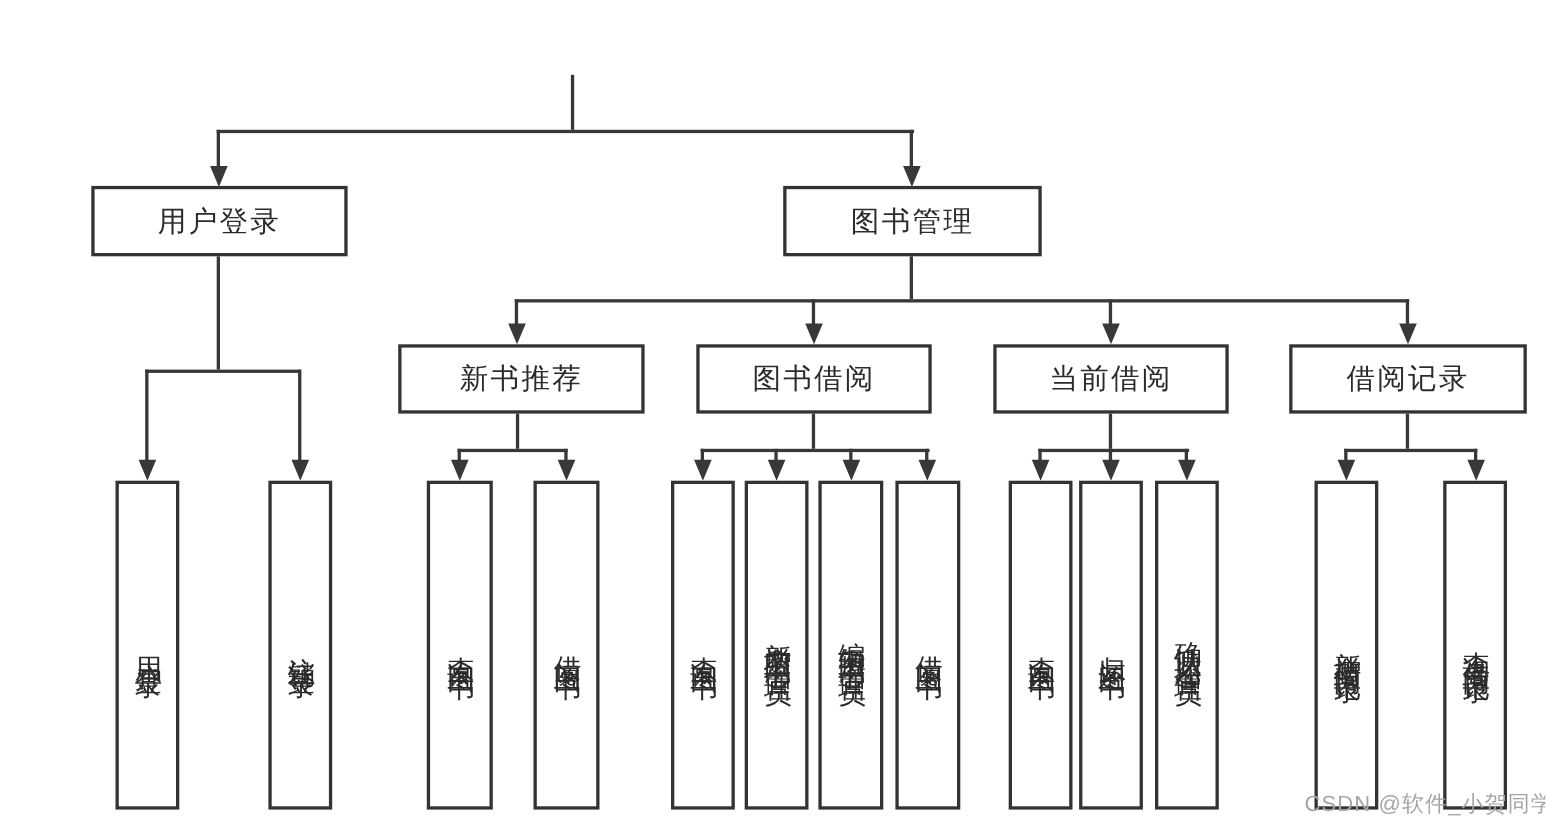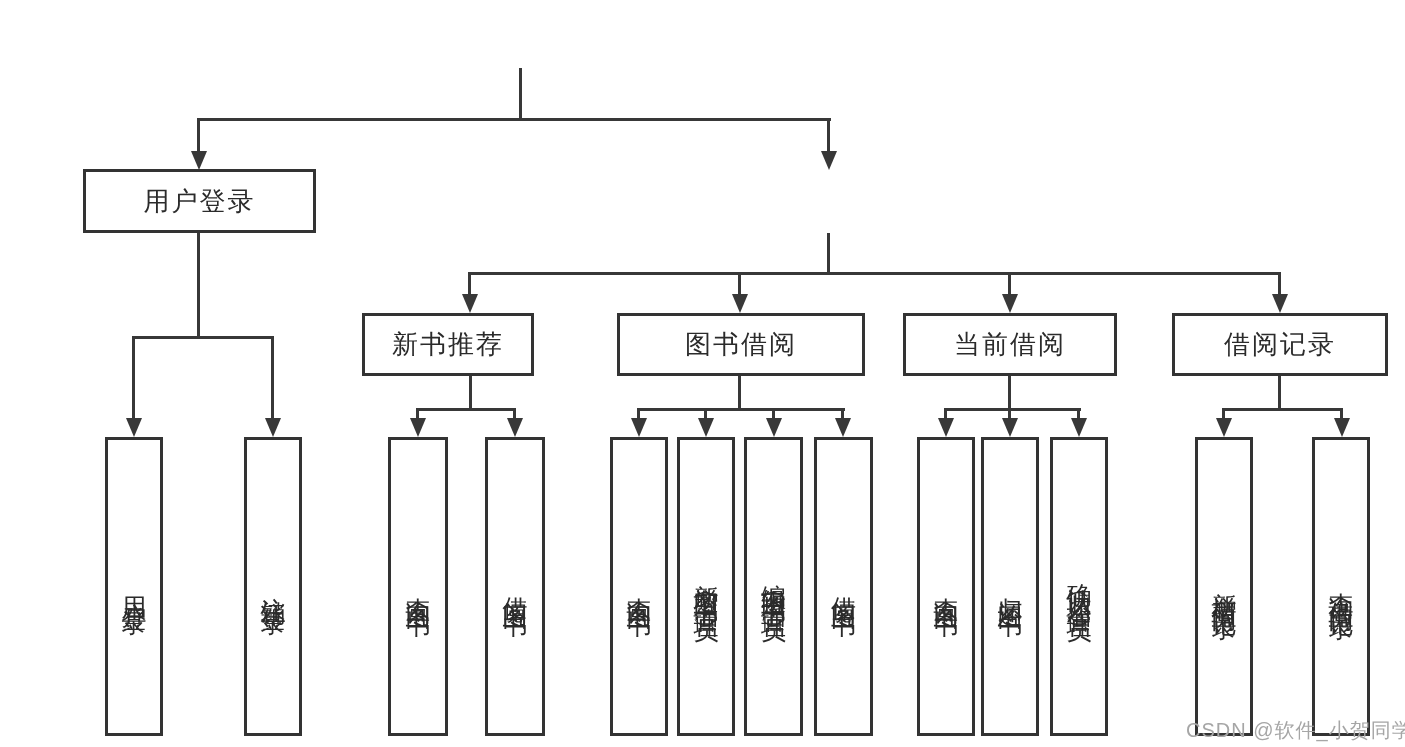--- a/index.html
+++ b/index.html
@@ -63,43 +63,46 @@
   <div class="vline" style="left:519px;top:68px;height:50px"></div>
   <div class="hline" style="left:197px;top:118px;width:634px"></div>
   <div class="vline" style="left:197px;top:118px;height:35px"></div>
   <div class="arrow" style="left:191px;top:151px"></div>
   <div class="vline" style="left:827px;top:118px;height:35px"></div>
   <div class="arrow" style="left:821px;top:151px"></div>
 
   <div class="node h" style="left:83px;top:169px;width:233px;height:64px">
     <span>用户登录</span>
   </div>
+  <div class="node h" style="left:712px;top:169px;width:235px;height:64px">
+    <span>图书管理</span>
+  </div>
 
   <div class="vline" style="left:197px;top:233px;height:103px"></div>
   <div class="hline" style="left:132px;top:336px;width:141px"></div>
   <div class="vline" style="left:132px;top:336px;height:83px"></div>
   <div class="arrow" style="left:126px;top:418px"></div>
   <div class="vline" style="left:271px;top:336px;height:83px"></div>
   <div class="arrow" style="left:265px;top:418px"></div>
 
   <div class="vline" style="left:827px;top:233px;height:39px"></div>
   <div class="hline" style="left:468px;top:272px;width:813px"></div>
   <div class="vline" style="left:468px;top:272px;height:23px"></div>
   <div class="arrow" style="left:462px;top:294px"></div>
   <div class="vline" style="left:738px;top:272px;height:23px"></div>
   <div class="arrow" style="left:732px;top:294px"></div>
   <div class="vline" style="left:1008px;top:272px;height:23px"></div>
   <div class="arrow" style="left:1002px;top:294px"></div>
   <div class="vline" style="left:1278px;top:272px;height:23px"></div>
   <div class="arrow" style="left:1272px;top:294px"></div>
 
-  <div class="node h" style="left:362px;top:313px;width:172px;height:63px">
+  <div class="node h" style="left:362px;top:313px;width:224px;height:63px">
     <span>新书推荐</span>
   </div>
-  <div class="node h" style="left:617px;top:313px;width:248px;height:63px">
+  <div class="node h" style="left:633px;top:313px;width:214px;height:63px">
     <span>图书借阅</span>
   </div>
   <div class="node h" style="left:1172px;top:313px;width:216px;height:63px">
     <span>借阅记录</span>
   </div>
   <div class="node h" style="left:903px;top:313px;width:214px;height:63px">
     <span>当前借阅</span>
   </div>
 
   <div class="vline" style="left:469px;top:376px;height:32px"></div>

